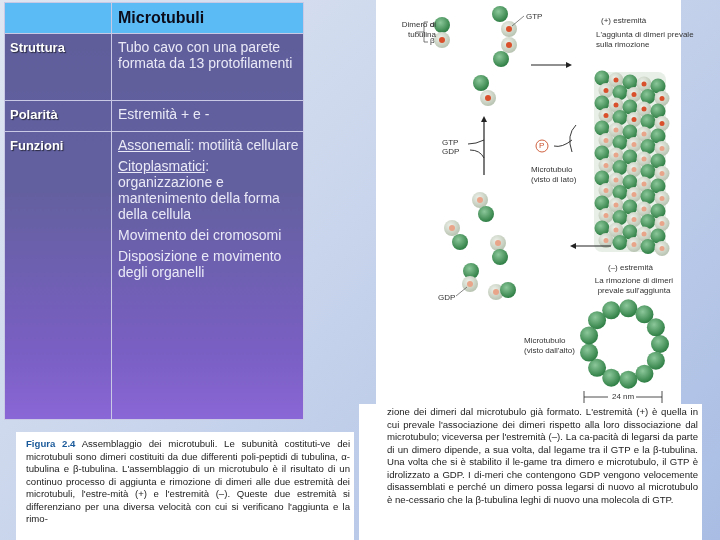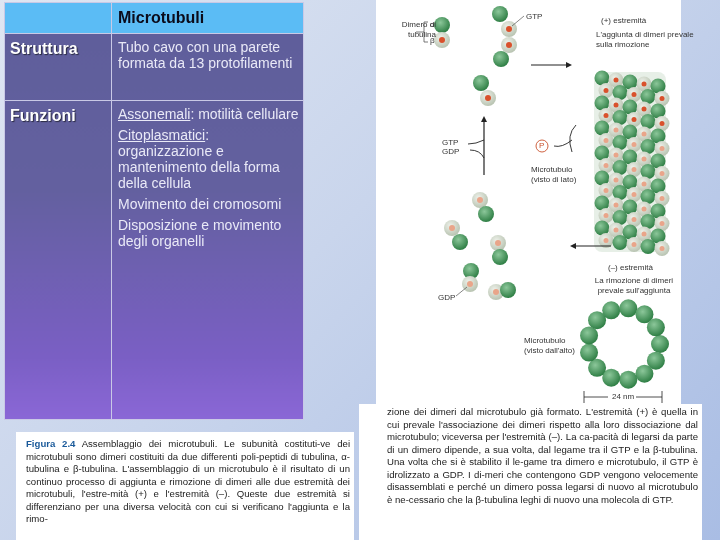--- a/index.html
+++ b/index.html
@@ -11,21 +11,21 @@
   
   .tbl {
     position:absolute; left:4px; top:2px; width:300px; height:418px;
     border-collapse:collapse;
     background: linear-gradient(180deg, #5e5e9a 0%, #63609f 45%, #7a5fc4 85%, #8a67d6 100%);
   }
   .tbl td { border:1px solid #c9c9e6; vertical-align:top; padding:0; }
   .tbl tr.head td { background:#5bbcf5; height:30px; }
   .tbl .c1 { width:106px; }
   .lab {
-    color:#ffffff; font-weight:bold; font-size:16px; padding:6px 0 0 5px;
+    color:#ffffff; font-weight:bold; font-size:13px; padding:6px 0 0 5px;
     text-shadow: 1px 1px 1px #2a2a40;
   }
   .hdr { color:#0b0b1a; font-weight:bold; font-size:16px; padding:6px 0 0 6px; }
   .val { color:#e9e9f7; font-size:14px; line-height:16px; padding:5px 4px 4px 6px; }
   .val p { margin:0 0 5px 0; }
   .u { text-decoration:underline; }
   
   .diag {
     position:absolute; left:376px; top:0; width:305px; height:407px; background:#ffffff;
   }
@@ -57,20 +57,30 @@
           <div class="hdr">Microtubuli</div>
         </td>
   </tr>
   <tr style="height:67px">
     <td class="c1">
           <div class="lab">Struttura</div>
         </td>
     <td>
           <div class="val">
             <p>Tubo cavo con una parete formata da 13 protofilamenti</p>
+          </div>
+        </td>
+  </tr>
+  <tr style="height:29px">
+    <td class="c1">
+          <div class="lab">Polarità</div>
+        </td>
+    <td>
+          <div class="val">
+            <p>Estremità + e -</p>
           </div>
         </td>
   </tr>
   <tr>
     <td class="c1">
           <div class="lab">Funzioni</div>
         </td>
     <td>
           <div class="val">
       <p><span class="u">Assonemali</span><span>: motilità cellulare</span></p>

